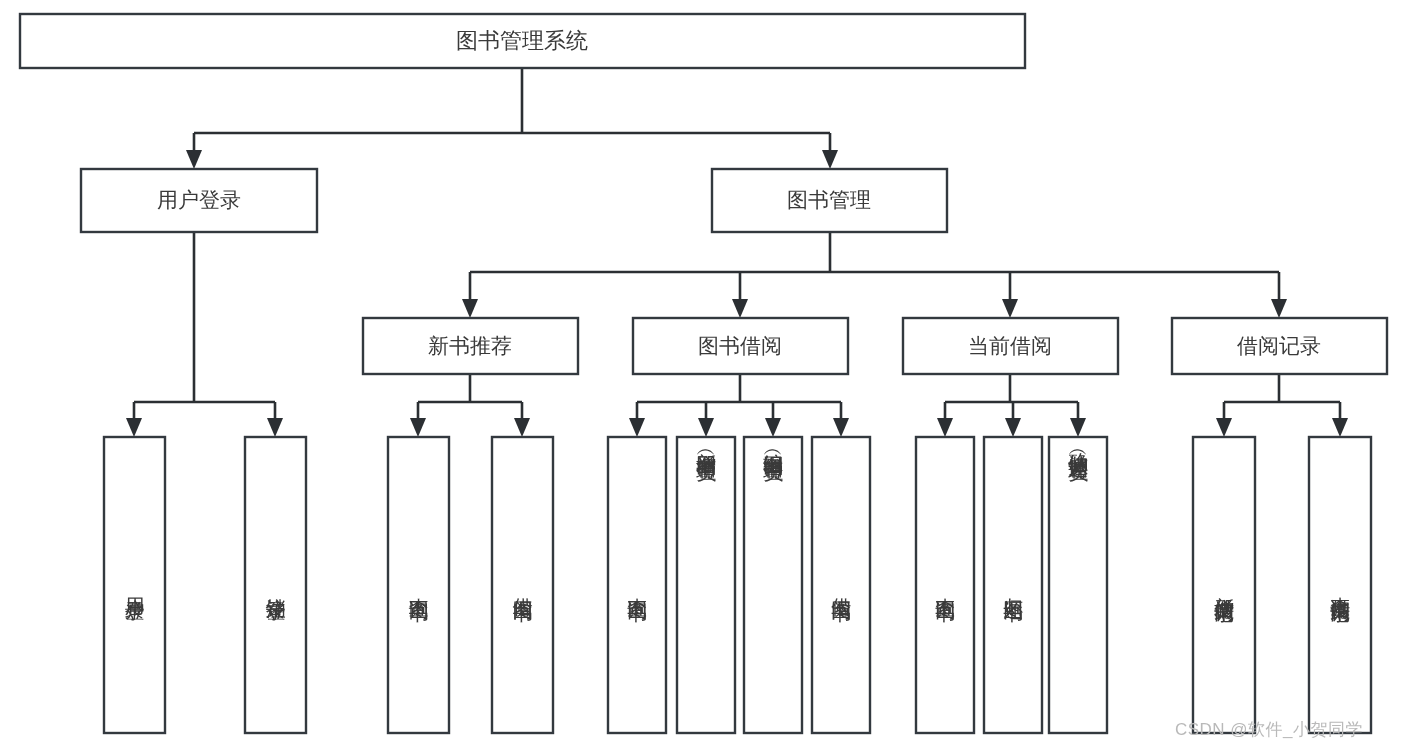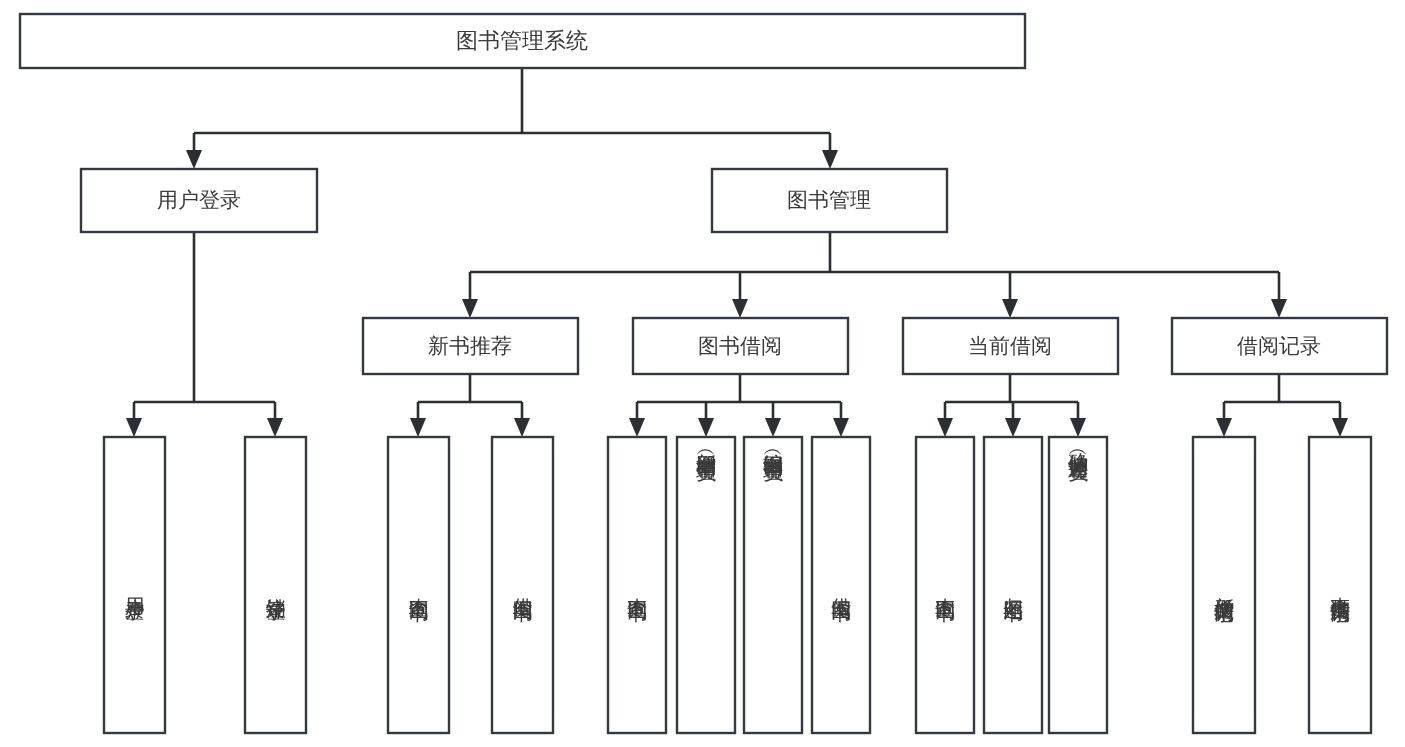--- a/index.html
+++ b/index.html
@@ -229,13 +229,14 @@
     <span class="vlabel">确认归还（管理员）</span>
   </div>
 
   <div class="vlabel-wrap" style="left:1193px; top:437px; width:62px; height:296px;">
     <span class="vlabel">新增借阅记录</span>
   </div>
   <div class="vlabel-wrap" style="left:1309px; top:437px; width:62px; height:296px;">
     <span class="vlabel">查询借阅记录</span>
   </div>
 
+  <div class="watermark">CSDN @软件_小贺同学</div>
 </div>
 
 </body></html>

